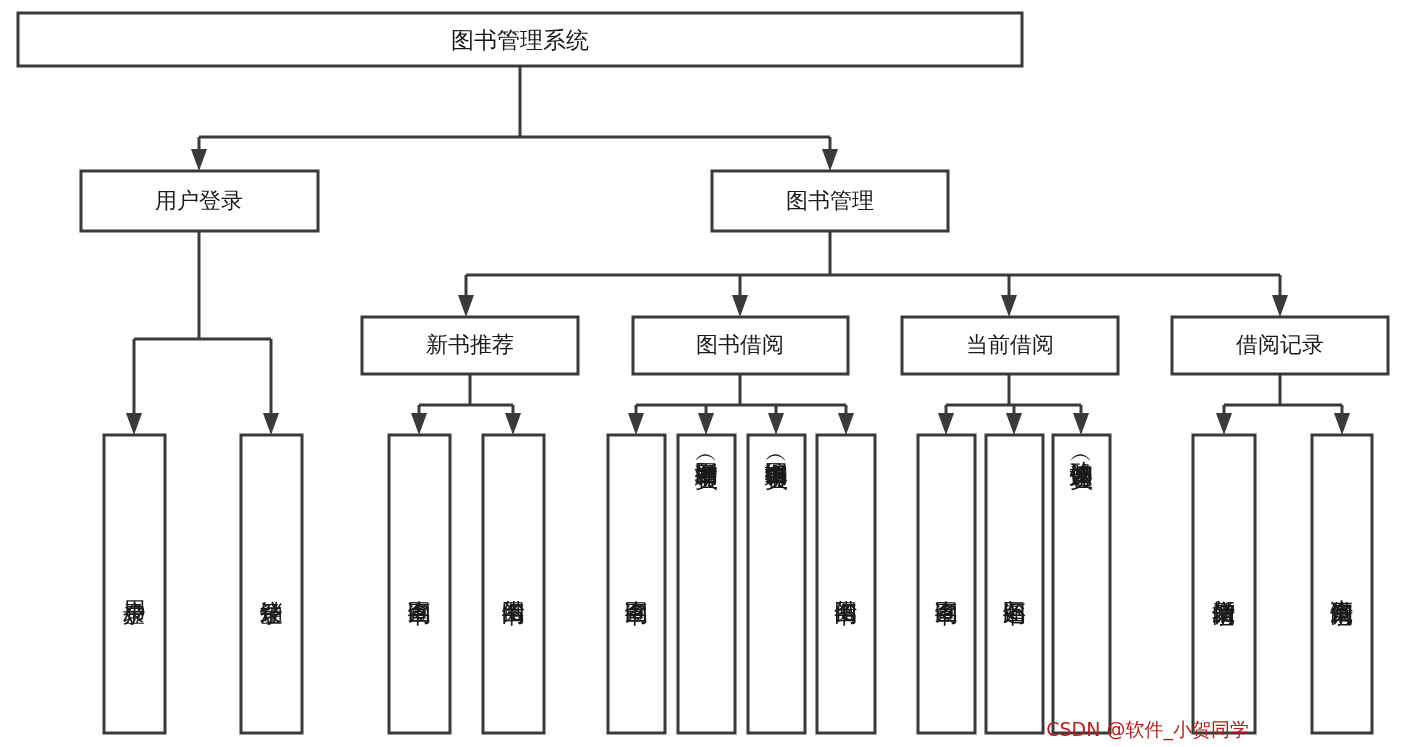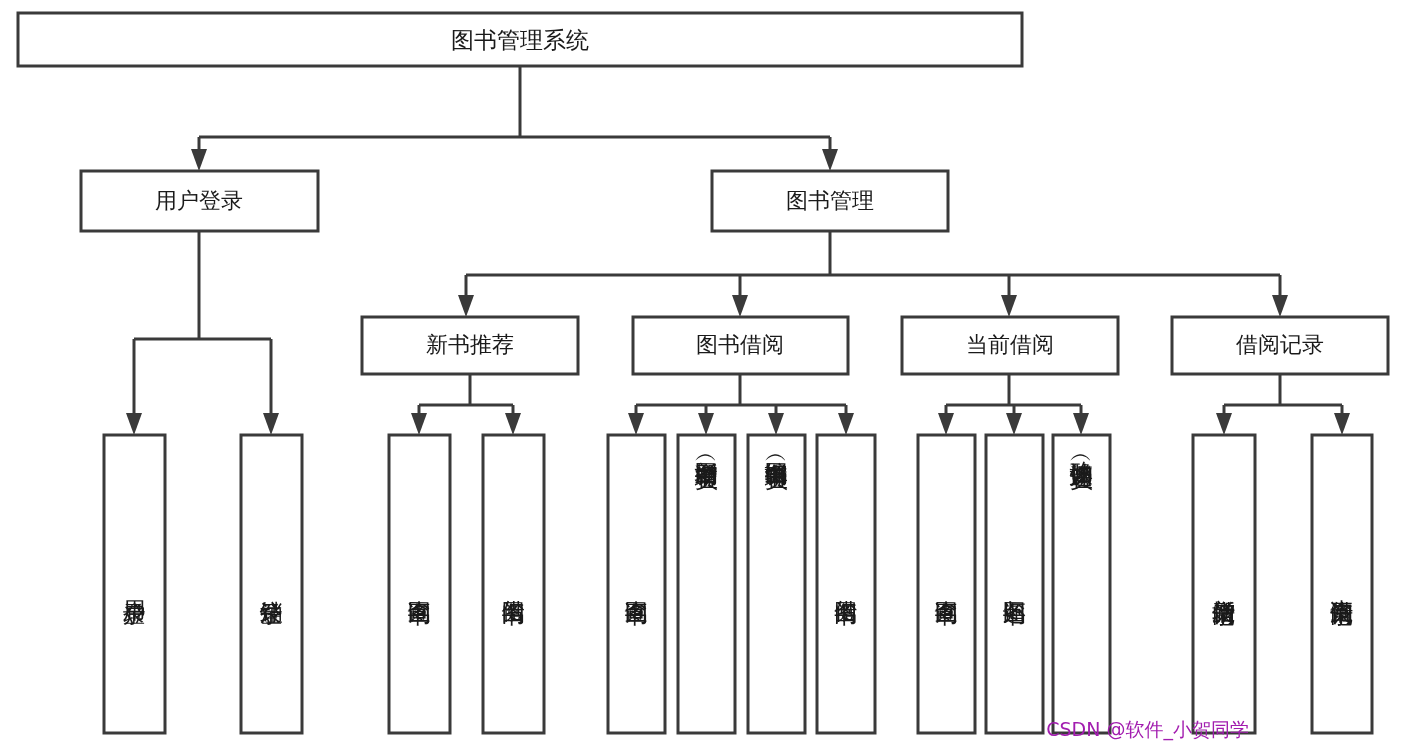--- a/index.html
+++ b/index.html
@@ -76,21 +76,21 @@
     letter-spacing: 1px;
     white-space: nowrap;
     text-align: center;
   }
   .watermark {
     position: absolute;
     right: 8px;
     bottom: 4px;
     font-family: "DejaVu Sans", "Liberation Sans", sans-serif;
     font-size: 19px;
-    color: #a21caf;
+    color: #b91c1c;
     white-space: nowrap;
     pointer-events: none;
   }
 </style>
 </head>
 <body>
 
 <div id="diagram-root">
 
   <svg class="tree-canvas" viewBox="0 0 1405 747" xmlns="http://www.w3.org/2000/svg">

